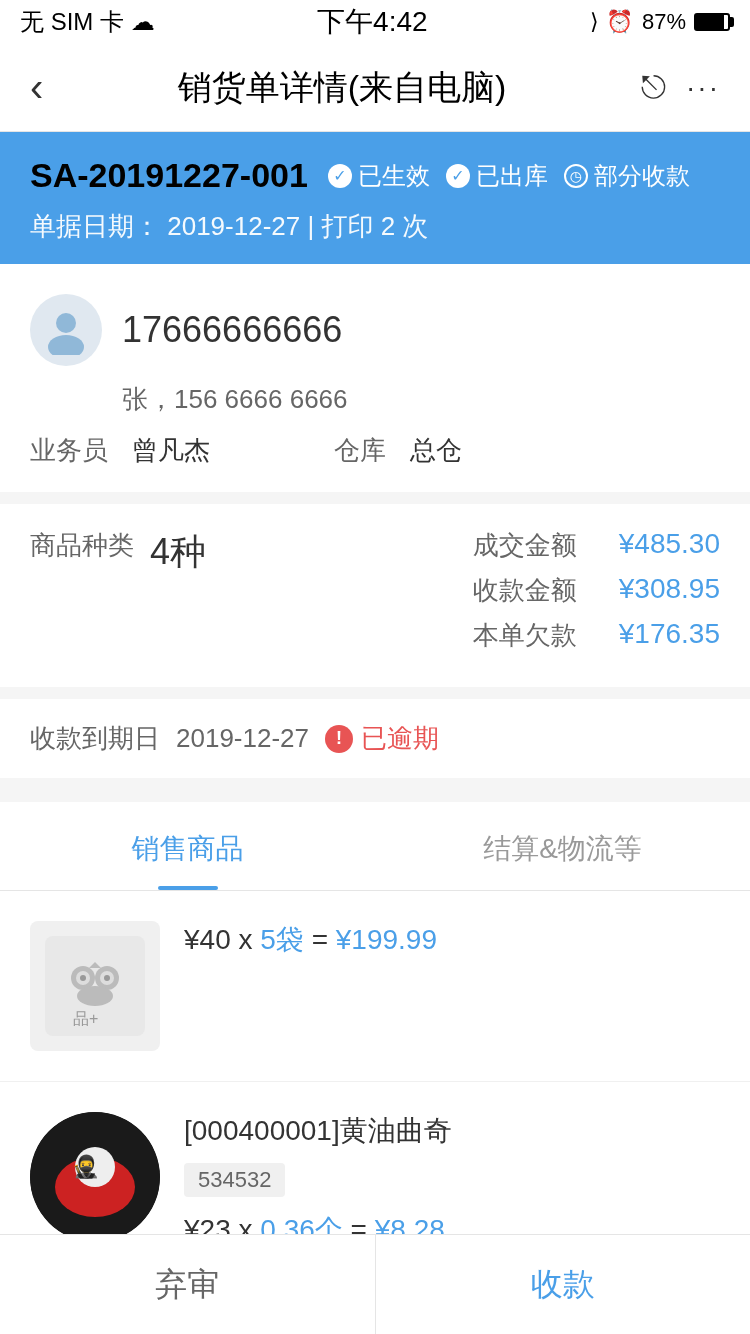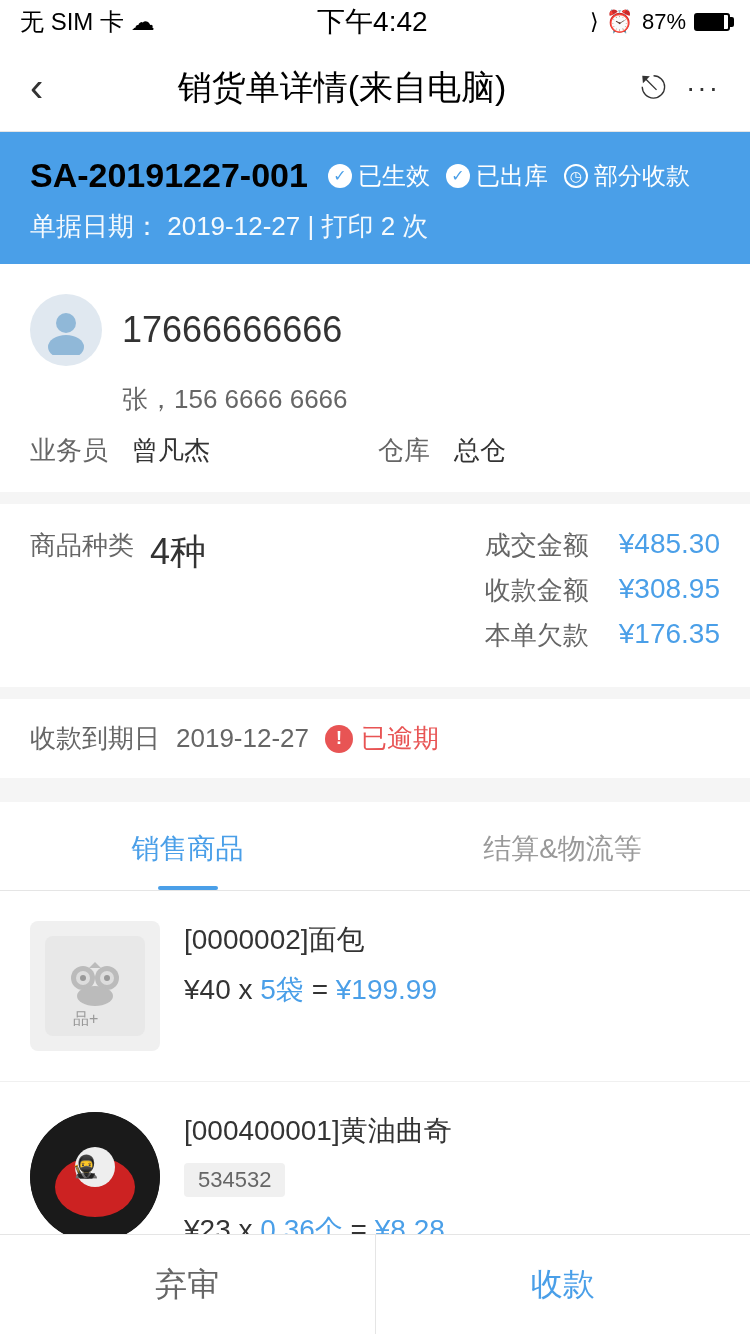--- a/index.html
+++ b/index.html
@@ -173,21 +173,21 @@
       gap: 16px;
       font-size: 26px;
       color: #666;
     }
     .summary-left-label { }
     .summary-left-value { color: #333; font-size: 36px; }
     .summary-right { }
     .summary-right-row {
       display: flex;
       justify-content: space-between;
-      gap: 30px;
+      gap: 42px;
       margin-bottom: 10px;
       font-size: 26px;
       color: #666;
     }
     .summary-amount {
       color: #4a9fe8;
       font-size: 28px;
     }
 
     
@@ -391,21 +391,21 @@
       </svg>
     </div>
     <span class="customer-name">17666666666</span>
   </div>
   <div class="customer-sub">张，156 6666 6666</div>
   <div class="customer-meta">
     <div class="customer-meta-item">
       <span class="customer-meta-label">业务员</span>
       <span class="customer-meta-value">曾凡杰</span>
     </div>
-    <div class="customer-meta-item" style="margin-left:108px;">
+    <div class="customer-meta-item" style="margin-left:64px;">
       <span class="customer-meta-label">仓库</span>
       <span class="customer-meta-value">总仓</span>
     </div>
   </div>
 </div>
 
 <div class="summary-section">
   <div class="summary-left">
     <div class="summary-left-row">
       <span class="summary-left-label">商品种类</span>
@@ -458,21 +458,20 @@
         <circle cx="38" cy="42" r="7" fill="#ddd"></circle>
         <circle cx="62" cy="42" r="7" fill="#ddd"></circle>
         <circle cx="38" cy="42" r="3" fill="#999"></circle>
         <circle cx="62" cy="42" r="3" fill="#999"></circle>
         <ellipse cx="50" cy="60" rx="18" ry="10" fill="#bbb"></ellipse>
         <polygon points="44,32 50,26 56,32" fill="#bbb"></polygon>
         <text x="28" y="88" font-size="16" fill="#999" font-family="sans-serif">品+</text>
       </svg>
     </div>
     <div class="product-info">
-      <div class="product-name">[0000002]面包</div>
       <div class="product-price">
         <span>¥40</span>
         <span> x </span>
         <span class="product-price-highlight">5袋</span>
         <span> = </span>
         <span class="product-price-total">¥199.99</span>
       </div>
     </div>
   </div>
 

